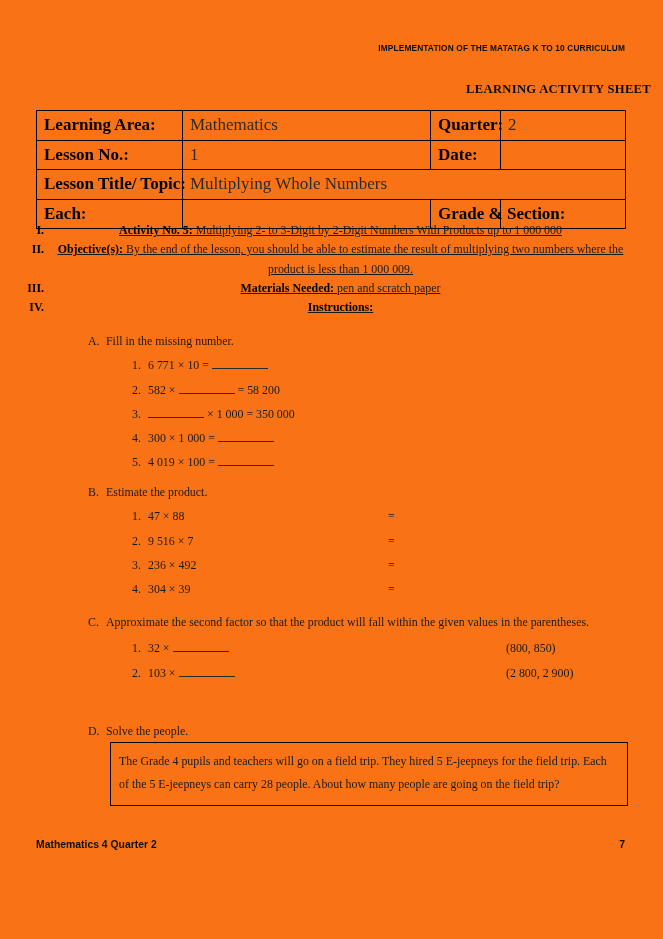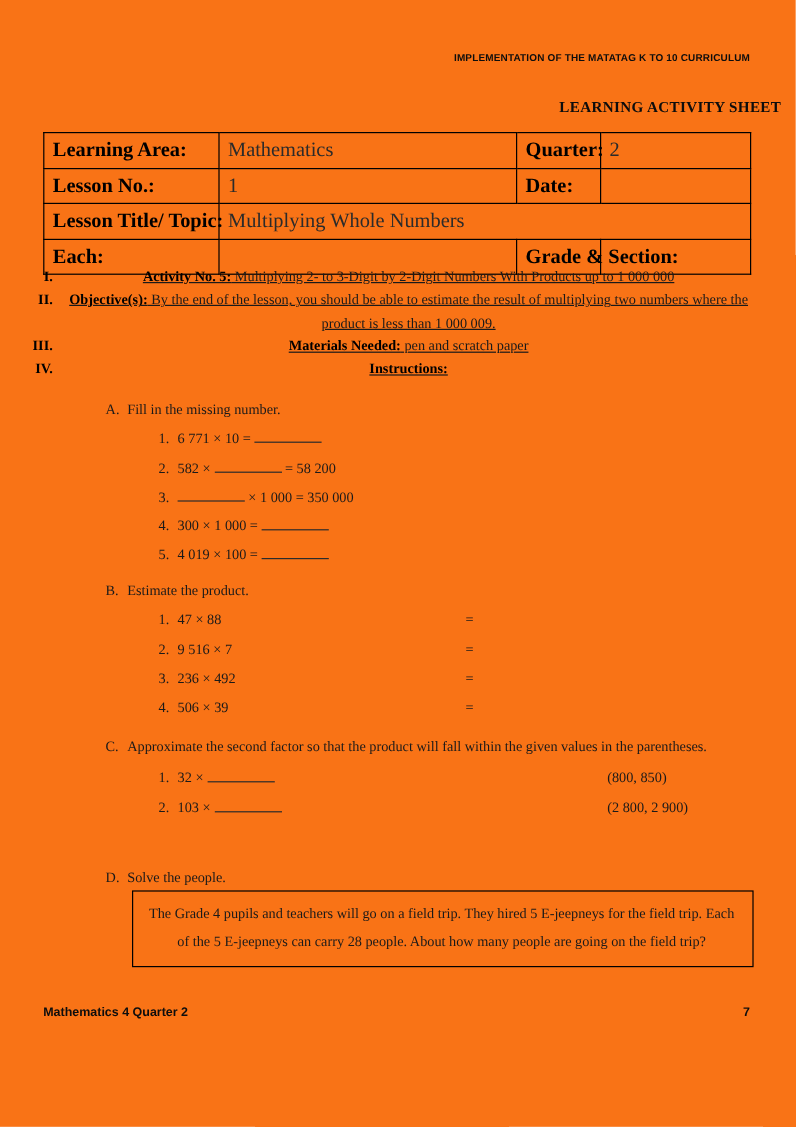--- a/index.html
+++ b/index.html
@@ -163,21 +163,21 @@
   .problem-box {
     position: absolute;
     left: 110px;
     top: 742px;
     width: 518px;
     box-sizing: border-box;
     border: 1.2px solid #000000;
     padding: 7px 10px 9px 8px;
     font-size: 11.9px;
     line-height: 1.95;
-    text-align: center;
+    text-align: left;
   }
 
   
   .footer {
     position: absolute;
     left: 36px;
     right: 38px;
     top: 839px;
     display: flex;
     justify-content: space-between;
@@ -296,21 +296,21 @@
       <div class="item">
         <div class="item-num">2.</div>
         <div class="item-rel"><span>9 516 × 7</span><span class="eq-col">=</span></div>
       </div>
       <div class="item">
         <div class="item-num">3.</div>
         <div class="item-rel"><span>236 × 492</span><span class="eq-col">=</span></div>
       </div>
       <div class="item">
         <div class="item-num">4.</div>
-        <div class="item-rel"><span>506 × 39</span><span class="eq-col">=</span></div>
+        <div class="item-rel"><span>304 × 39</span><span class="eq-col">=</span></div>
       </div>
     </div>
   </div>
 
   <div class="part" style="top:613px; left:88px; width:545px;">
     <div class="part-head">
       <div class="part-letter">C.</div>
       <div class="part-head-text">Approximate the second factor so that the product will fall within the given values in the parentheses.</div>
     </div>
     <div class="items" style="margin-left:42px; margin-top:4px;">

